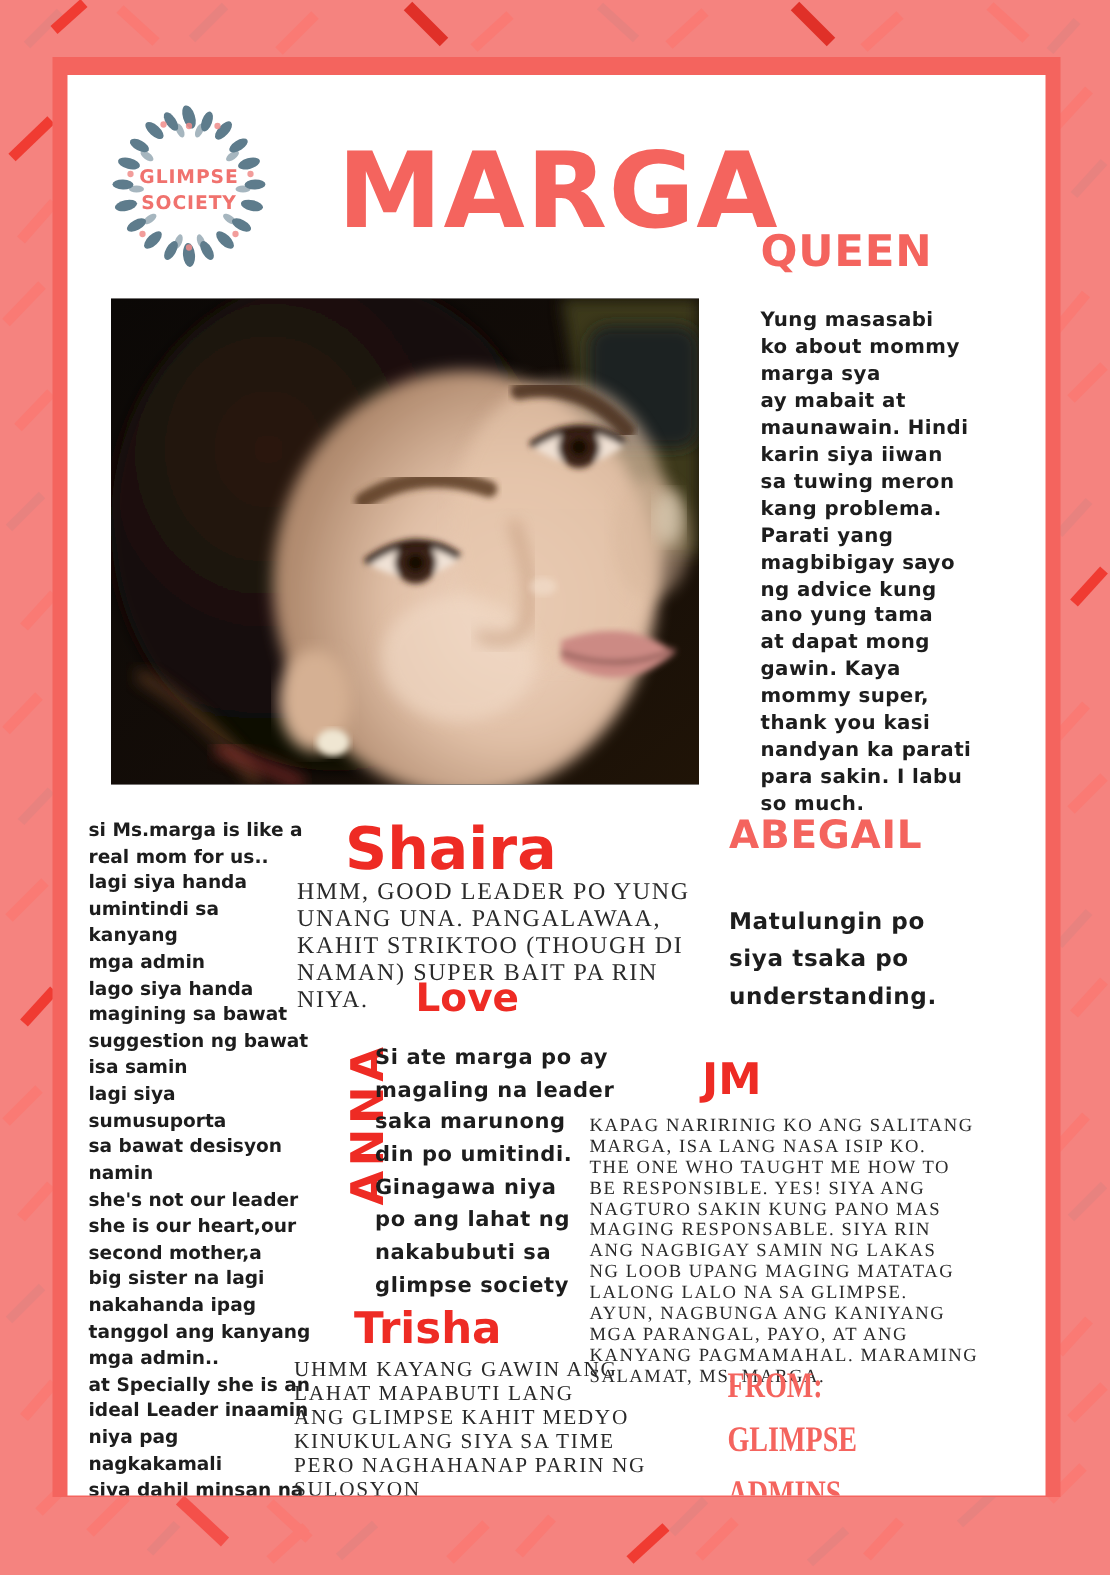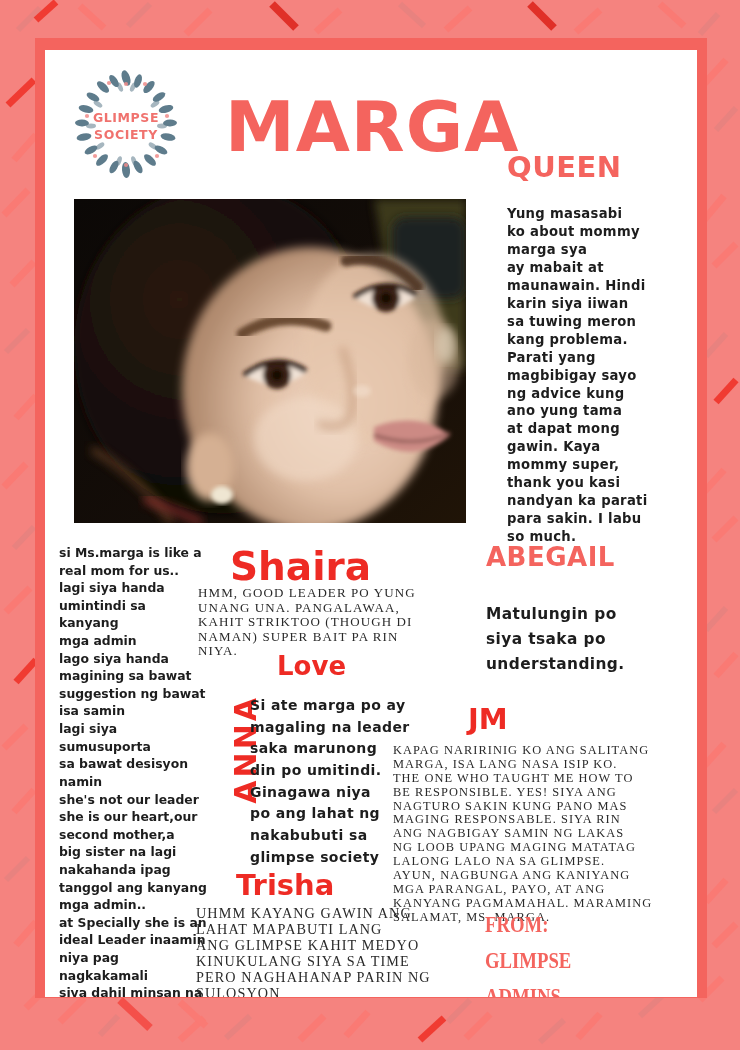--- a/index.html
+++ b/index.html
@@ -85,21 +85,21 @@
 
   
   .shaira-head {
     position:absolute; left:185px; top:494px;
     font-size:39px; font-weight:700; color:#EE2B24;
     font-family:"DejaVu Sans", sans-serif;
   }
   .shaira-body {
     position:absolute; left:153px; top:536px; width:272px;
     font-family:"Liberation Serif", serif;
-    font-size:13px; line-height:1.12;
+    font-size:16px; line-height:1.12;
     letter-spacing:1.1px; color:#2a2a2a;
     white-space:pre-line;
   }
 
   .love-head {
     position:absolute; left:232px; top:601px;
     font-size:26px; font-weight:700; color:#EE2B24;
     font-family:"DejaVu Sans", sans-serif;
   }
   .anna-vert {

